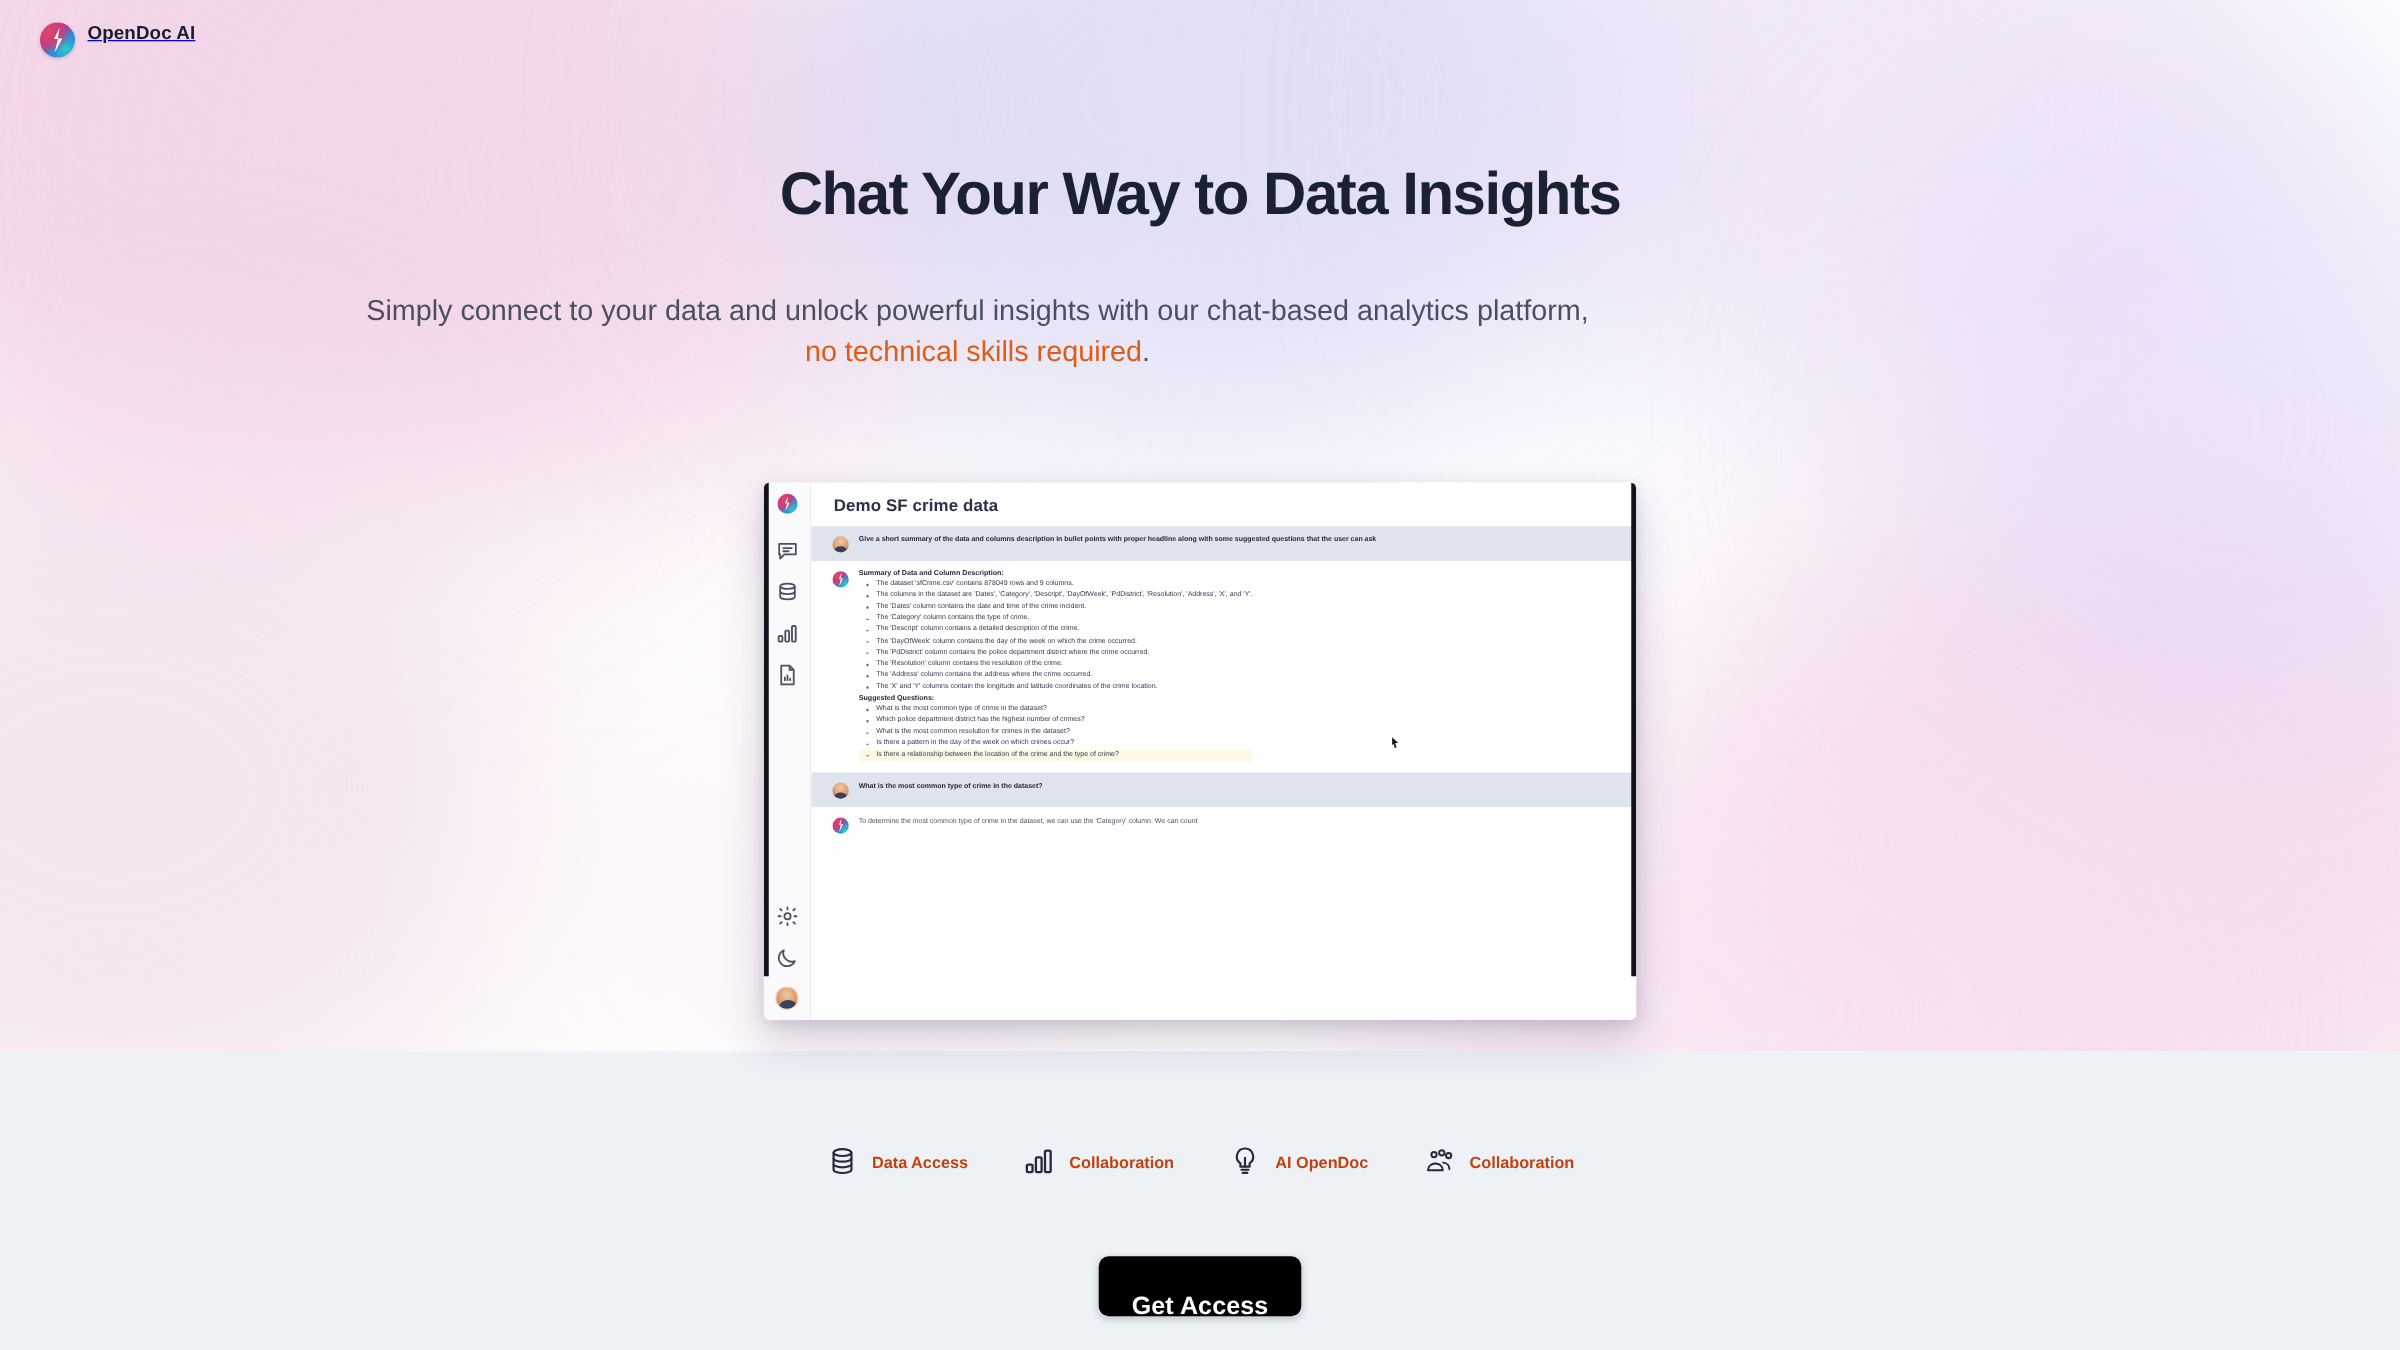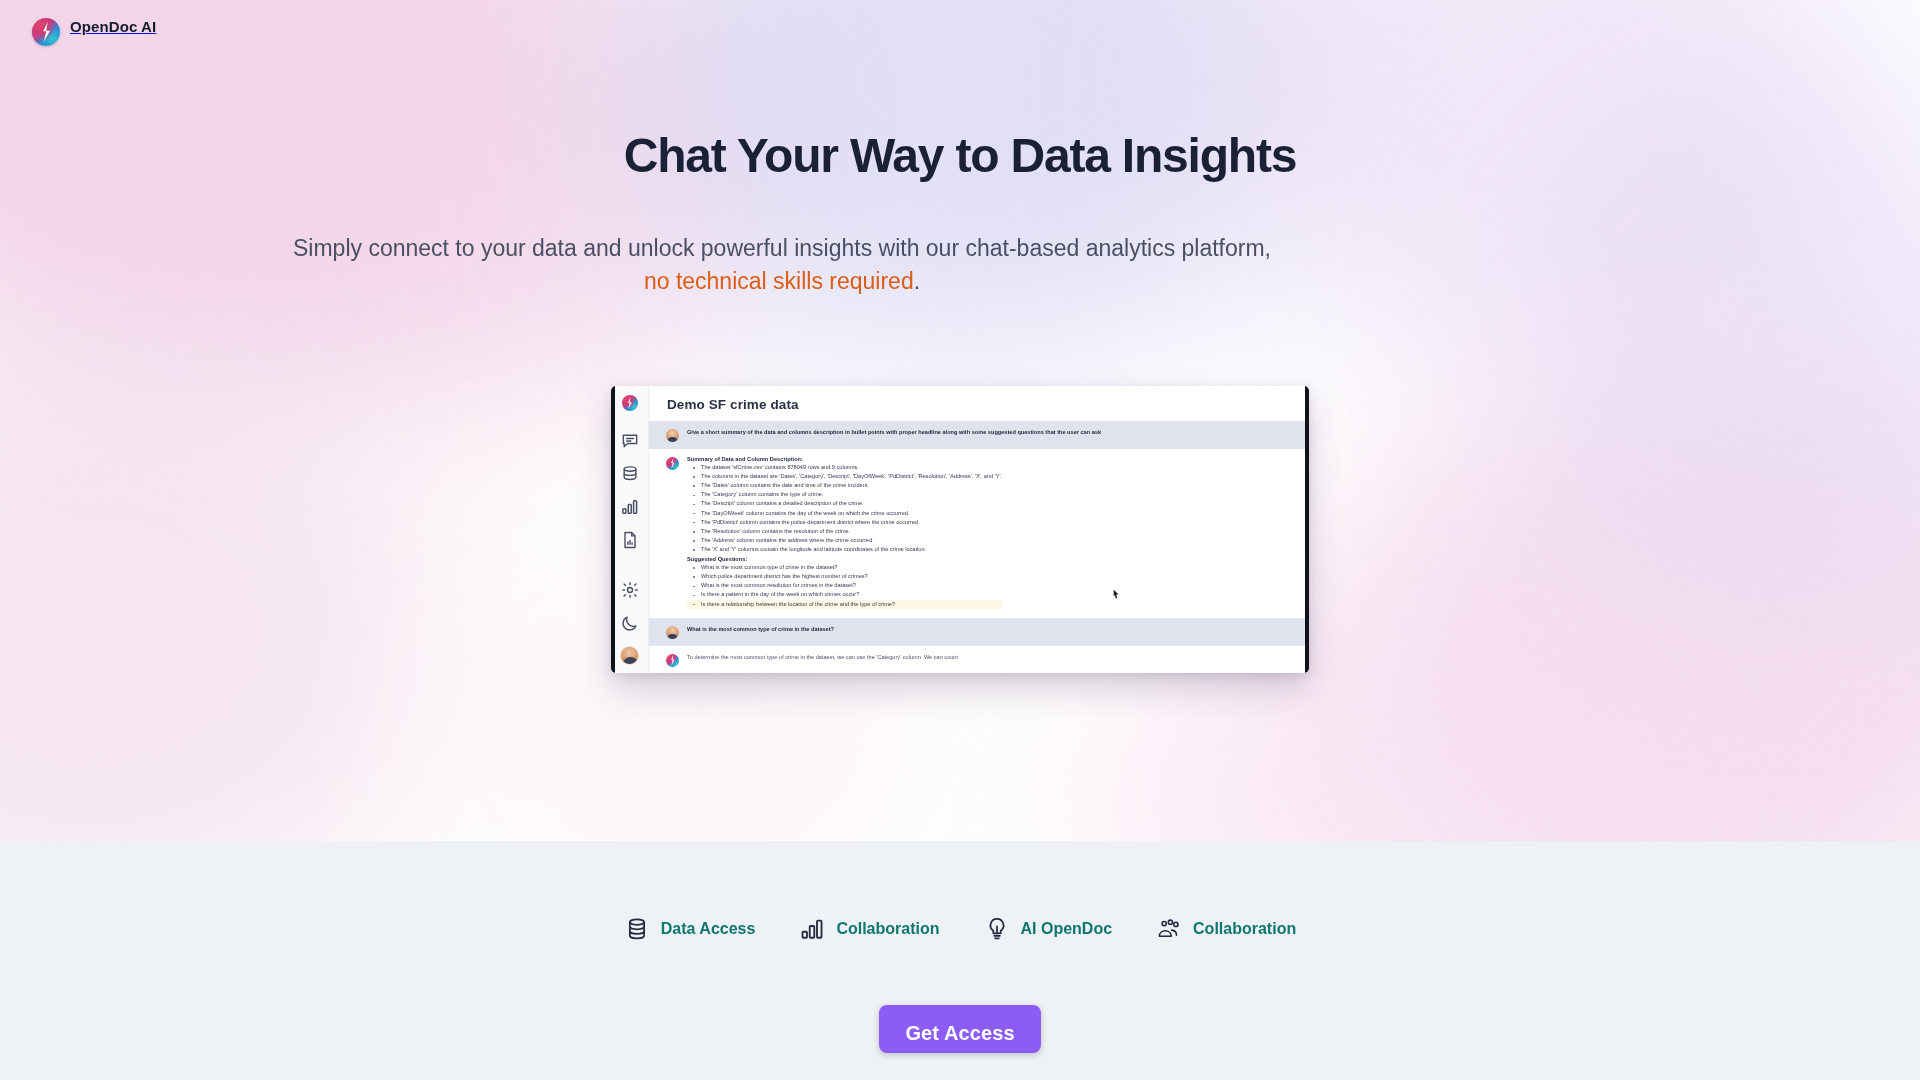--- a/index.html
+++ b/index.html
@@ -68,21 +68,21 @@
   }
   #subhead .hl { color:#dd5c16;margin-top:16px; }
   #subhead .period { color:#4a4f63; }
 
   
   #shot-wrap {
     position:absolute; left:611px; top:386px; width:698px; height:395px;
     z-index:10;
   }
   #shot {
-    position:absolute; left:0; top:0; width:698px; height:287px;
+    position:absolute; left:0; top:0; width:698px; height:430px;
     background:#ffffff;
     border-radius:5px;
     box-shadow:0 16px 34px rgba(60,40,80,.20), 0 3px 10px rgba(60,40,80,.12);
     overflow:hidden;
     display:flex;
   }
   #shot-left-edge {
     position:absolute; left:0; top:0; width:4px; height:395px;
     background:#10131c; z-index:5;
   }
@@ -181,31 +181,31 @@
     position:absolute; left:0; top:841px; width:1920px; height:239px;
     background:#eef1f6;
   }
   #features {
     position:absolute; left:0; top:75px; width:1920px;
     display:flex; justify-content:center; align-items:center; gap:44px;
   }
   .feat { display:flex; align-items:center; gap:11px; }
   .feat .ficon { width:26px; height:26px; display:block; }
   .feat .ficon svg { width:26px; height:26px; display:block; }
-  .feat .flabel { font-size:16px; font-weight:700; color:#0f766e; white-space:nowrap; }
+  .feat .flabel { font-size:13px; font-weight:700; color:#c2410c; white-space:nowrap; }
 
   #cta-row {
     position:absolute; left:0; top:164px; width:1920px;
     display:flex; justify-content:center;
   }
   #get-access {
-    background:#8b5cf6; color:#ffffff;
+    background:#000000; color:#ffffff;
     font-size:20px; font-weight:700; font-family:"Liberation Sans", sans-serif;
     border:none; border-radius:8px;
-    padding:4px 26px; height:48px; line-height:48px;
+    padding:16px 26px; height:48px; line-height:48px;
     cursor:pointer; letter-spacing:.1px;
     box-shadow:0 2px 6px rgba(21,27,44,.22);
   }
 </style>
 </head>
 <body>
 
 <div id="hero">
   <div class="blob b1"></div>
   <div class="blob b2"></div>

